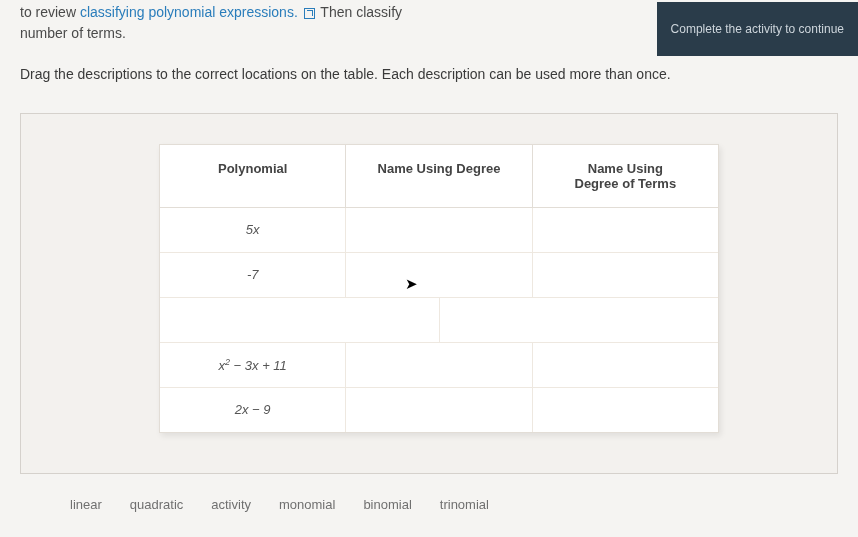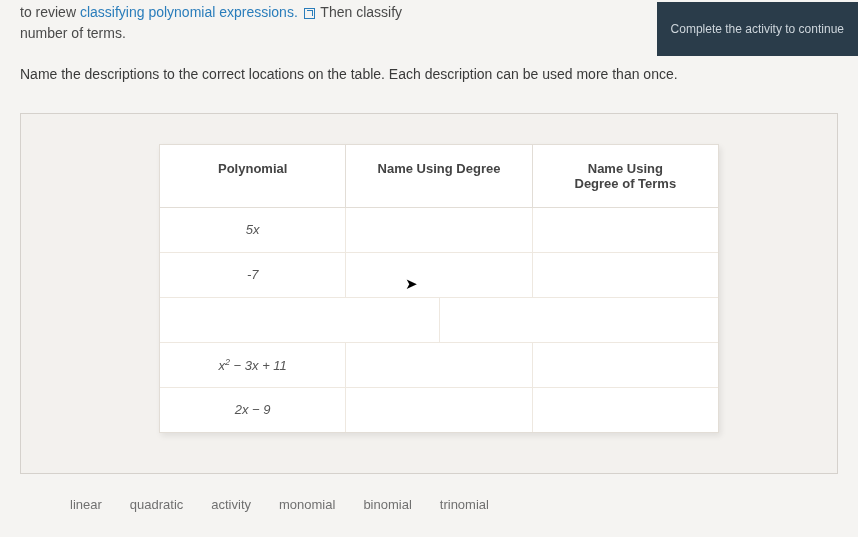--- a/index.html
+++ b/index.html
@@ -138,21 +138,21 @@
       <span>classifying polynomial expressions.</span>
     </span>
     <span class="ext-icon"></span>
     <span>Then classify</span>
     <br>
     <span>number of terms.</span>
   </div>
   <div class="tooltip">Complete the activity to continue</div>
 </div>
 
-<div class="drag-instr">Name the descriptions to the correct locations on the table. Each description can be used more than once.</div>
+<div class="drag-instr">Drag the descriptions to the correct locations on the table. Each description can be used more than once.</div>
 
 <div class="outer-box">
   <div class="tbl">
     <div class="thead">
       <div class="th">Polynomial</div>
       <div class="th">Name Using Degree</div>
       <div class="th">
         <div class="th-sub">Name Using</div>
         <div class="th-sub">Degree of Terms</div>
       </div>

